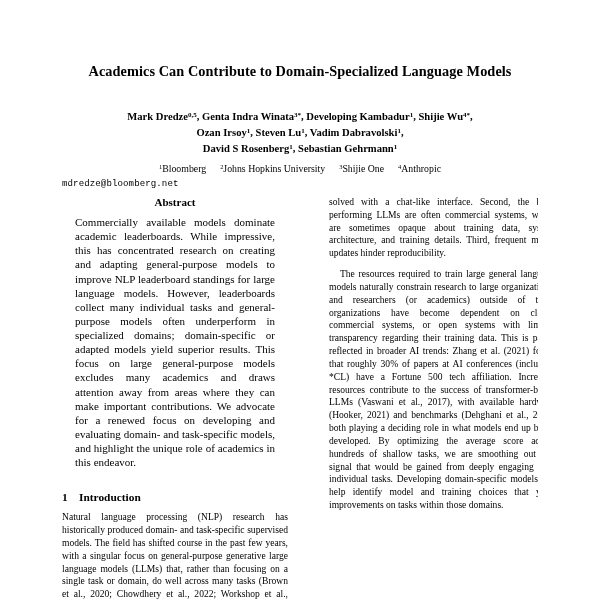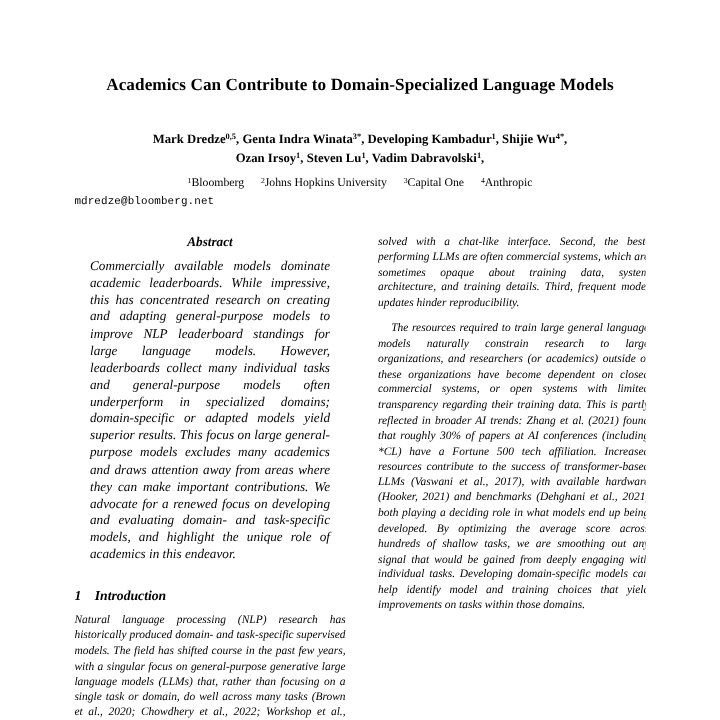--- a/index.html
+++ b/index.html
@@ -83,23 +83,22 @@
   }
 
   
   .body-cols {
     position: absolute;
     top: 196px;
     left: 62px;
     right: 62px;
     bottom: 0;
     display: flex;
-    gap: 27px;
+    gap: 41px;
     overflow: hidden;
-    font-style: italic;
   }
   .col {
     width: 226px;
     flex: 0 0 226px;
     overflow: hidden;
   }
 
   
   .abstract-head {
     text-align: center;
@@ -152,24 +151,25 @@
 </head>
 <body>
 
 <div class="page">
 
   <h1 class="paper-title">Academics Can Contribute to Domain-Specialized Language Models</h1>
 
   <div class="authors">
     <span class="aline"><span>Mark Dredze</span><sup>0,5</sup><span>, Genta Indra Winata</span><sup>3*</sup><span>, Developing Kambadur</span><sup>1</sup><span>, Shijie Wu</span><sup>4*</sup><span>,</span></span>
     <span class="aline"><span>Ozan Irsoy</span><sup>1</sup><span>, Steven Lu</span><sup>1</sup><span>, Vadim Dabravolski</span><sup>1</sup><span>,</span></span>
+    <span class="aline"><span>David S Rosenberg</span><sup>1</sup><span>, Sebastian Gehrmann</span><sup>1</sup></span>
   </div>
 
   <div class="affiliations">
-    <span class="aff"><sup>1</sup><span>Bloomberg</span></span><span class="aff"><sup>2</sup><span>Johns Hopkins University</span></span><span class="aff"><sup>3</sup><span>Capital One</span></span><span class="aff"><sup>4</sup><span>Anthropic</span></span>
+    <span class="aff"><sup>1</sup><span>Bloomberg</span></span><span class="aff"><sup>2</sup><span>Johns Hopkins University</span></span><span class="aff"><sup>3</sup><span>Shijie One</span></span><span class="aff"><sup>4</sup><span>Anthropic</span></span>
   </div>
 
   <div class="email">mdredze@bloomberg.net</div>
 
   <div class="body-cols">
 
     <div class="col left">
       <div class="abstract-box">
         <div class="abstract-head">Abstract</div>
         <p class="abstract-text">Commercially available models dominate academic leaderboards. While impressive, this has concentrated research on creating and adapting general-purpose models to improve NLP leaderboard standings for large language models. However, leaderboards collect many individual tasks and general-purpose models often underperform in specialized domains; domain-specific or adapted models yield superior results. This focus on large general-purpose models excludes many academics and draws attention away from areas where they can make important contributions. We advocate for a renewed focus on developing and evaluating domain- and task-specific models, and highlight the unique role of academics in this endeavor.</p>

